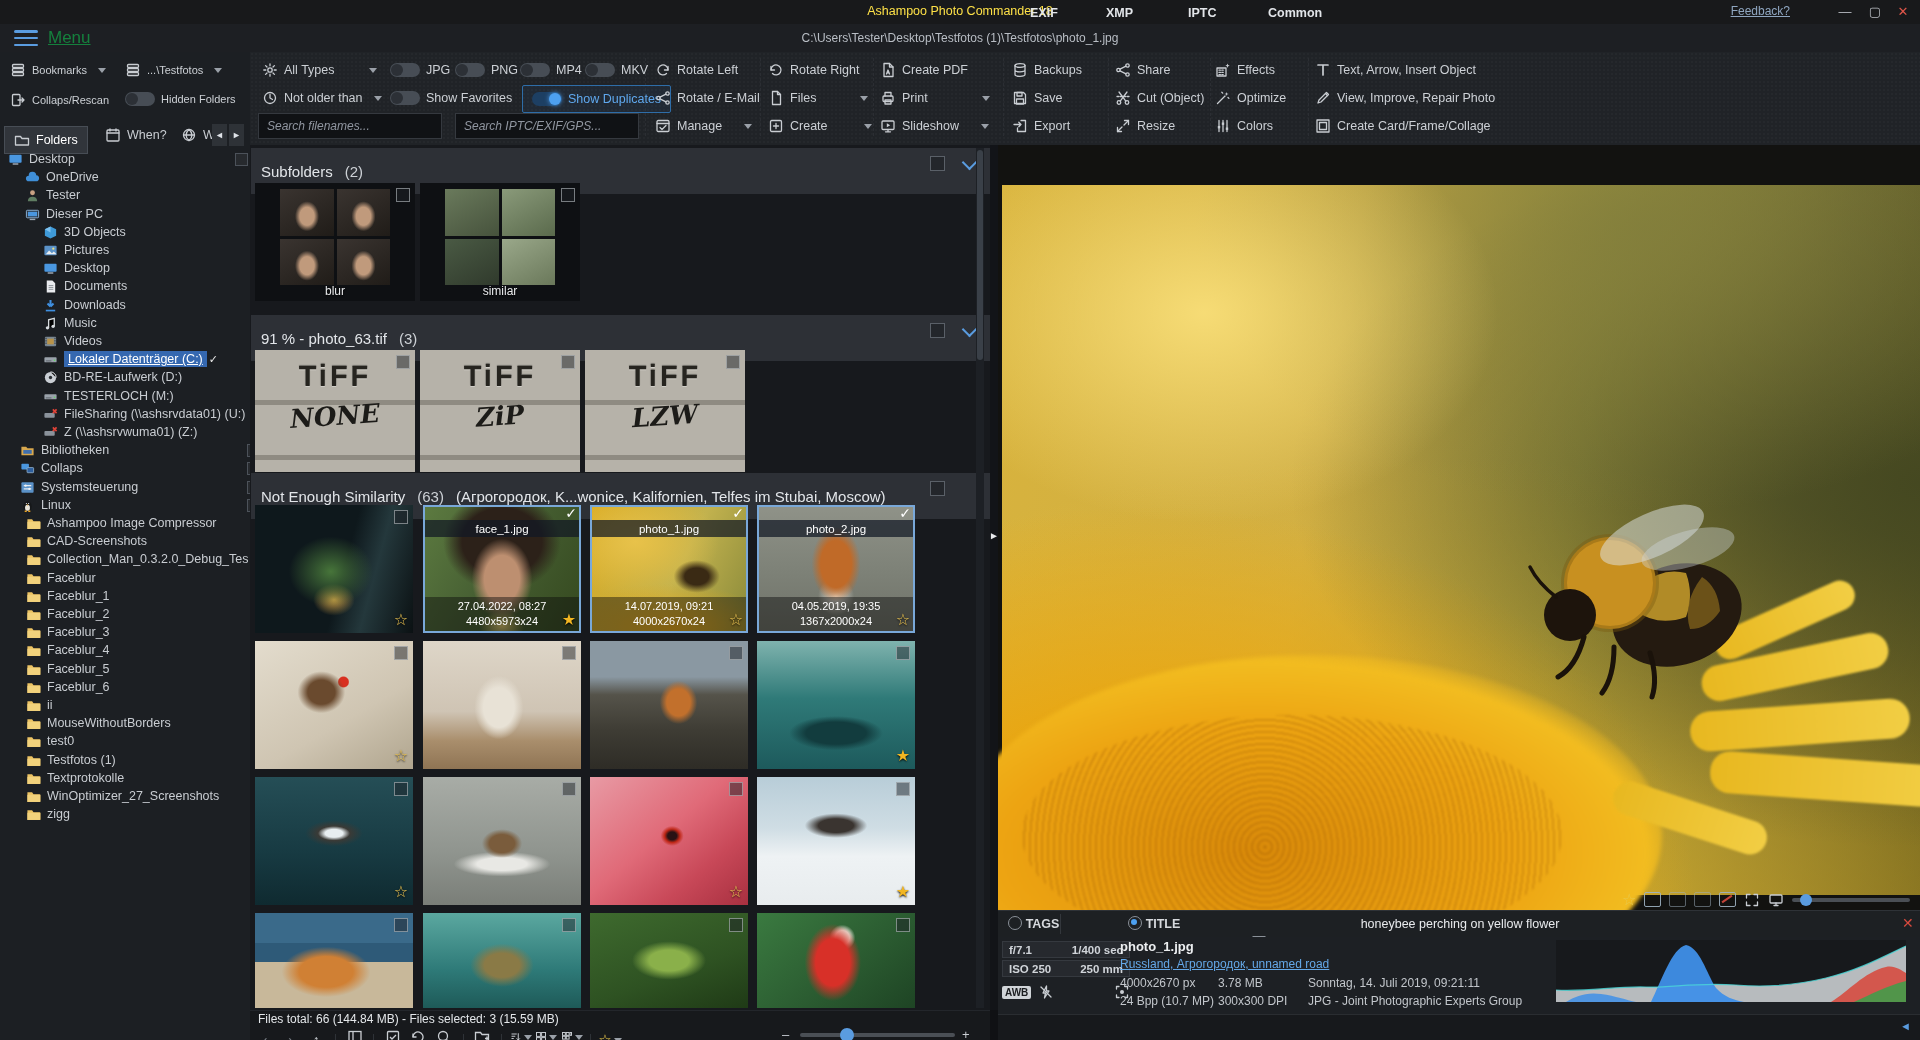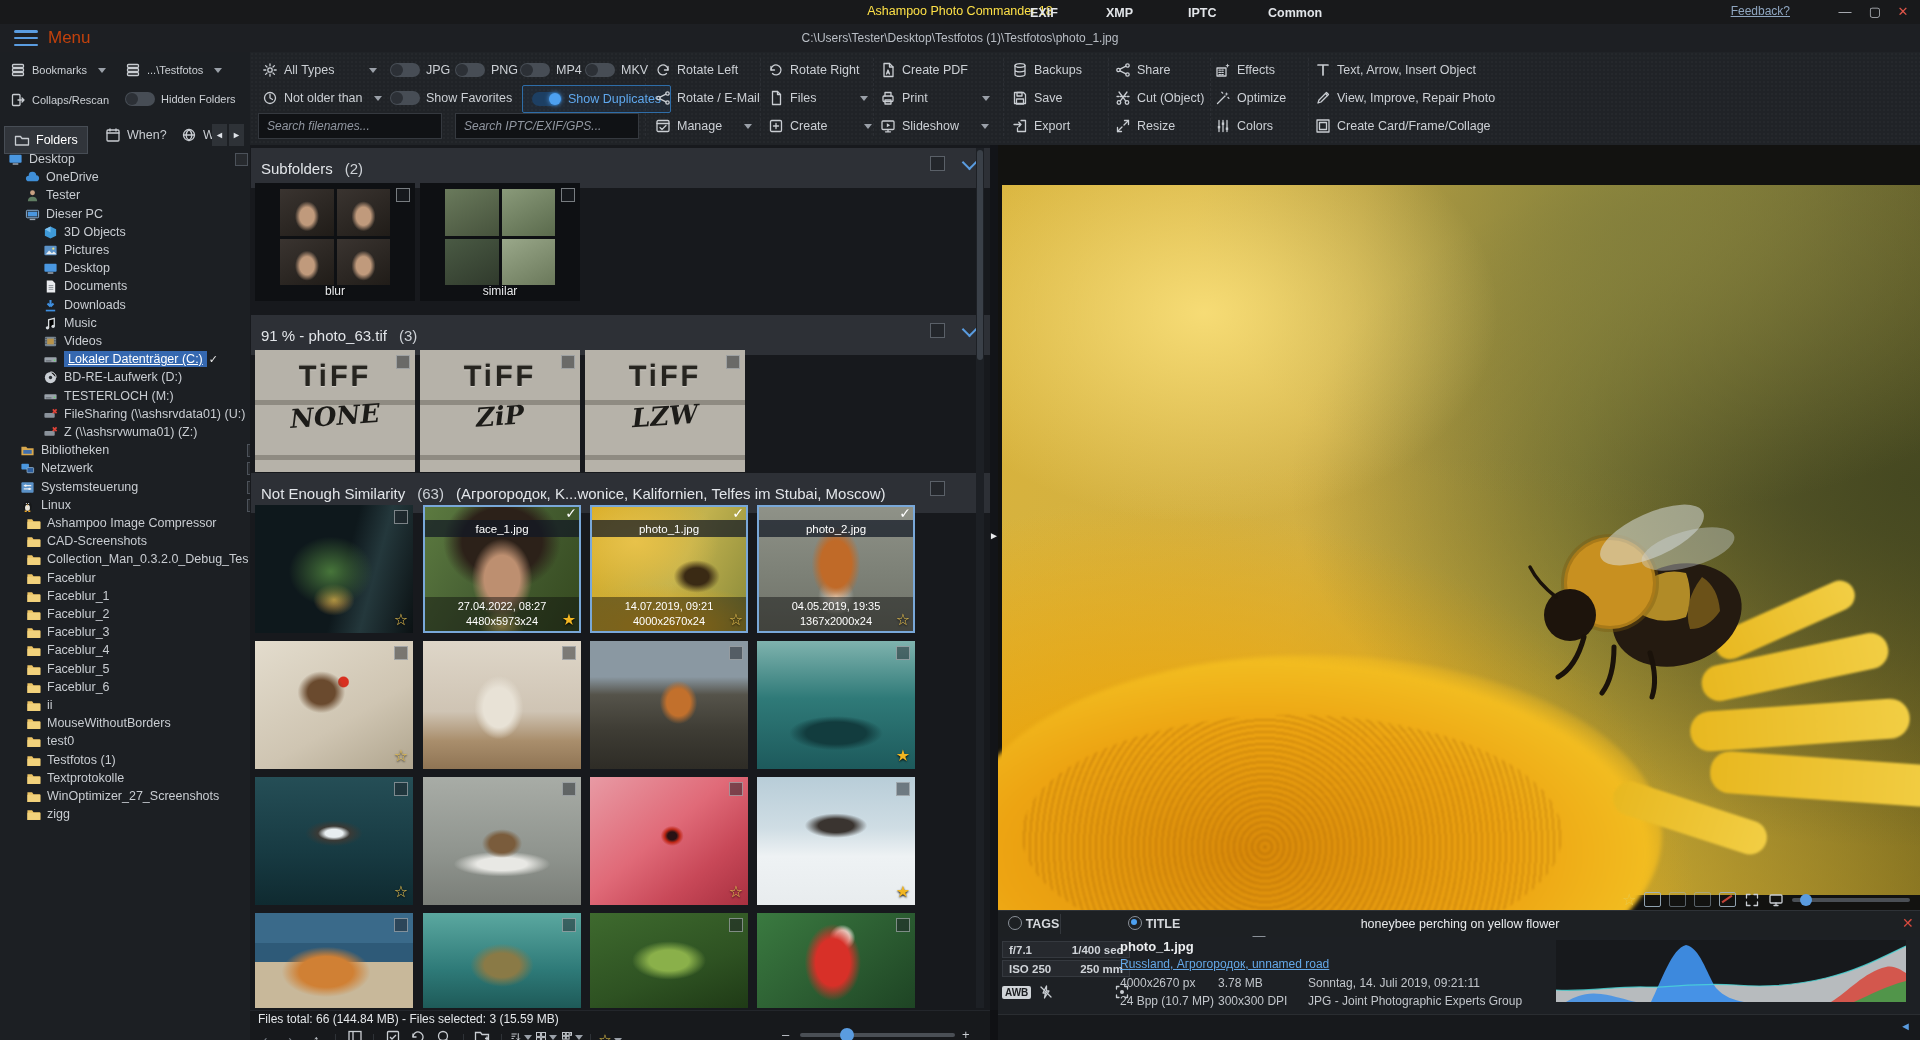--- a/index.html
+++ b/index.html
@@ -10,21 +10,21 @@
   .ic svg{width:16px;height:16px;stroke:#c9cdd2;fill:none;stroke-width:1.3;stroke-linecap:round;stroke-linejoin:round;}
   
   #titlebar{left:0;top:0;width:1920px;height:24px;background:#18191b;}
   #apptitle{left:0;right:0;top:4px;text-align:center;font-size:12.5px;color:#fde047;}
   #feedback{right:130px;top:4px;color:#8fa6c0;text-decoration:underline;font-size:12px;cursor:pointer;padding-left:22px;}
   .winbtn{top:0;width:30px;height:22px;display:flex;align-items:center;justify-content:center;color:#b8bcc2;font-size:13px;}
   
   #menurow{left:0;top:24px;width:1920px;height:28px;background:#1d1f23;}
   #hamb{left:14px;top:30px;width:24px;height:16px;display:flex;flex-direction:column;justify-content:space-between;cursor:pointer;}
   #hamb span{height:2.5px;background:#5a9ce0;border-radius:2px;}
-  #menulbl{left:48px;top:28px;font-size:17px;color:#c2410c;cursor:pointer;}
+  #menulbl{left:48px;top:28px;font-size:17px;color:#15803d;cursor:pointer;text-decoration:underline;}
   #pathlbl{left:500px;width:920px;top:31px;text-align:center;color:#b9bec5;font-size:12px;}
   
   #sidebar{left:0;top:52px;width:250px;height:988px;background:#1c1f23;border-right:1px solid #101214;}
   .sbtn{display:flex;align-items:center;gap:6px;color:#ccd0d5;font-size:11px;cursor:pointer;}
   .tab{display:flex;align-items:center;gap:6px;height:26px;padding:0 9px;font-size:12.5px;color:#c8ccd1;cursor:pointer;}
   .tab.selected{background:#31353b;border:1px solid #474d55;color:#fff;}
   .navbtn{width:15px;height:22px;background:#2e3237;color:#dfe3e8;display:flex;align-items:center;justify-content:center;font-size:9px;cursor:pointer;}
   .trow{position:absolute;left:0;width:248px;height:18px;display:flex;align-items:center;font-size:12.5px;color:#c9cdd2;cursor:pointer;}
   .trow .ti{display:inline-flex;width:15px;height:15px;margin-right:6px;flex:none;}
   .trow .ti svg{width:15px;height:15px;}
@@ -41,21 +41,21 @@
   .tog{width:30px;height:14px;border-radius:7px;background:#474d55;position:relative;flex:none;}
   .tog .knob{position:absolute;left:1px;top:1px;width:12px;height:12px;border-radius:50%;background:#2c3036;}
   .tog.on{background:#1d3f63;}
   .tog.on .knob{left:auto;right:1px;background:#4da0f0;box-shadow:0 0 5px #4da0f0;}
   .dupbox{border:1px solid #2e6da8;background:rgba(40,90,150,.12);padding:0 9px;height:26px;border-radius:2px;color:#5fa8ee;}
   .tsep{position:absolute;top:58px;height:78px;border-left:1px dashed #2b2e33;}
   .tin{position:absolute;height:24px;background:#101215;border:1px solid #35393f;color:#c8ccd1;font-style:italic;font-size:12px;padding:0 8px;font-family:inherit;}
   .tin::placeholder{color:#9096a0;font-style:italic;}
   
   #browser{left:250px;top:145px;width:740px;height:865px;background:#17191d;}
-  .ghead{position:absolute;height:40px;background:#2d3036;display:flex;align-items:center;padding:0 10px;font-size:15px;color:#e2e5e9;gap:12px;}
+  .ghead{position:absolute;height:30px;background:#2d3036;display:flex;align-items:center;padding:8px 10px;font-size:15px;color:#e2e5e9;gap:12px;}
   .gt{white-space:nowrap;} .gc{color:#cdd1d6;}
   .gloc{white-space:nowrap;overflow:hidden;}
   .gcb{position:absolute;right:52px;top:8px;width:13px;height:13px;border:1px solid #5a6068;background:#23262b;cursor:pointer;}
   .gch{position:absolute;right:22px;top:9px;width:9px;height:9px;border-right:2px solid #5a9ce0;border-bottom:2px solid #5a9ce0;transform:rotate(45deg);cursor:pointer;}
   .cb{position:absolute;top:5px;right:5px;width:12px;height:12px;border:1px solid rgba(200,205,210,.55);background:rgba(30,34,40,.5);}
   .ftile{position:absolute;width:160px;height:118px;background:#0e1013;}
   .fgrid{display:grid;grid-template-columns:1fr 1fr;gap:3px;width:110px;height:96px;margin:6px auto 0;}
   .flabel{position:absolute;bottom:3px;left:0;right:0;text-align:center;color:#e8eaec;font-size:12px;text-shadow:0 1px 2px #000;}
   .mf{background:radial-gradient(16px 20px at 50% 58%,#c09a7c 0 45%,rgba(0,0,0,0) 75%),linear-gradient(150deg,#3a3430,#201c18);}
   .ms1{background:linear-gradient(150deg,#6a7a5c,#46523c);} .ms2{background:linear-gradient(150deg,#8a9a7a,#5a6a4c);}
@@ -615,21 +615,21 @@
     </span>
     <span class="tl">Bibliotheken</span>
     <span class="tchk"></span>
   </div>
 <div class="trow lg" style="top:459px">
     <span class="ti">
       <svg viewBox="0 0 16 16">
         <use href="#i-network"></use>
       </svg>
     </span>
-    <span class="tl">Netzwerk</span>
+    <span class="tl">Collaps</span>
     <span class="tchk"></span>
   </div>
 <div class="trow lg" style="top:478px">
     <span class="ti">
       <svg viewBox="0 0 16 16">
         <use href="#i-control"></use>
       </svg>
     </span>
     <span class="tl">Systemsteuerung</span>
     <span class="tchk"></span>

